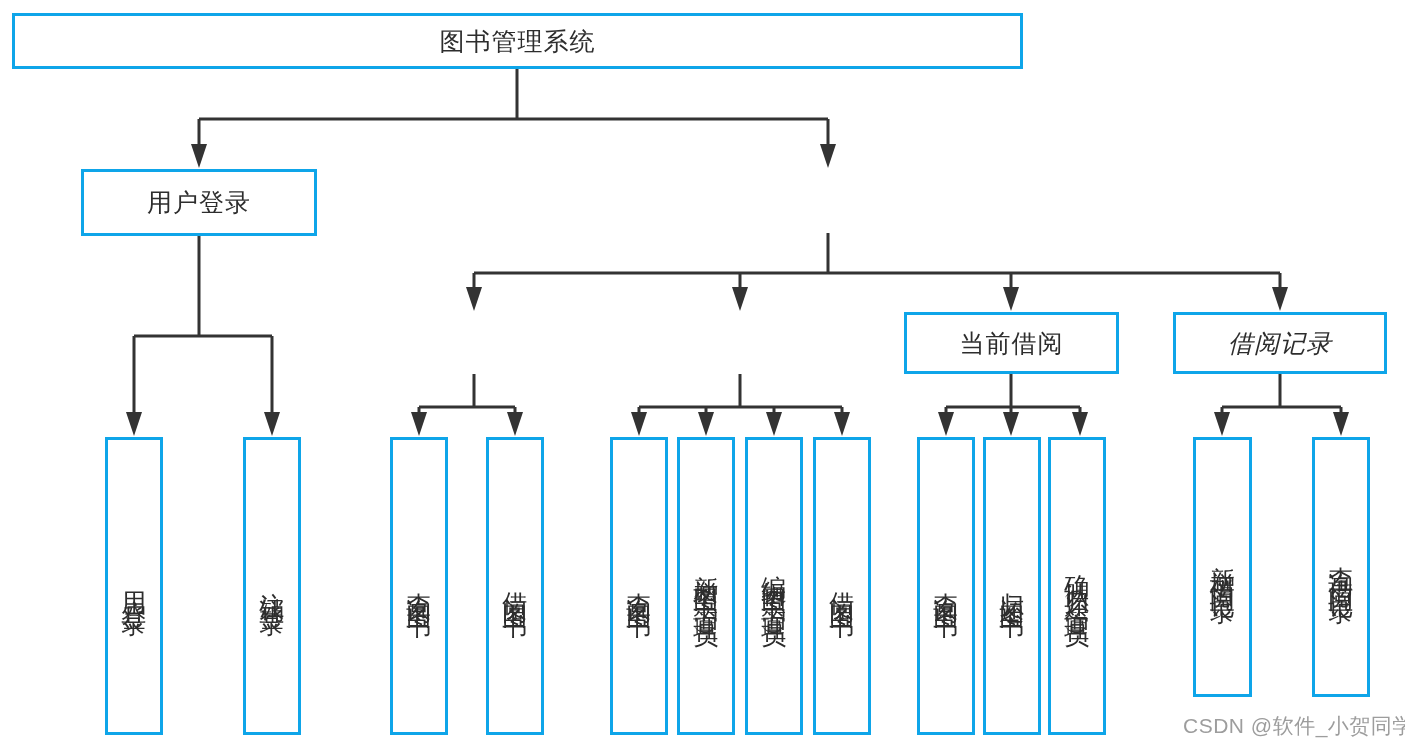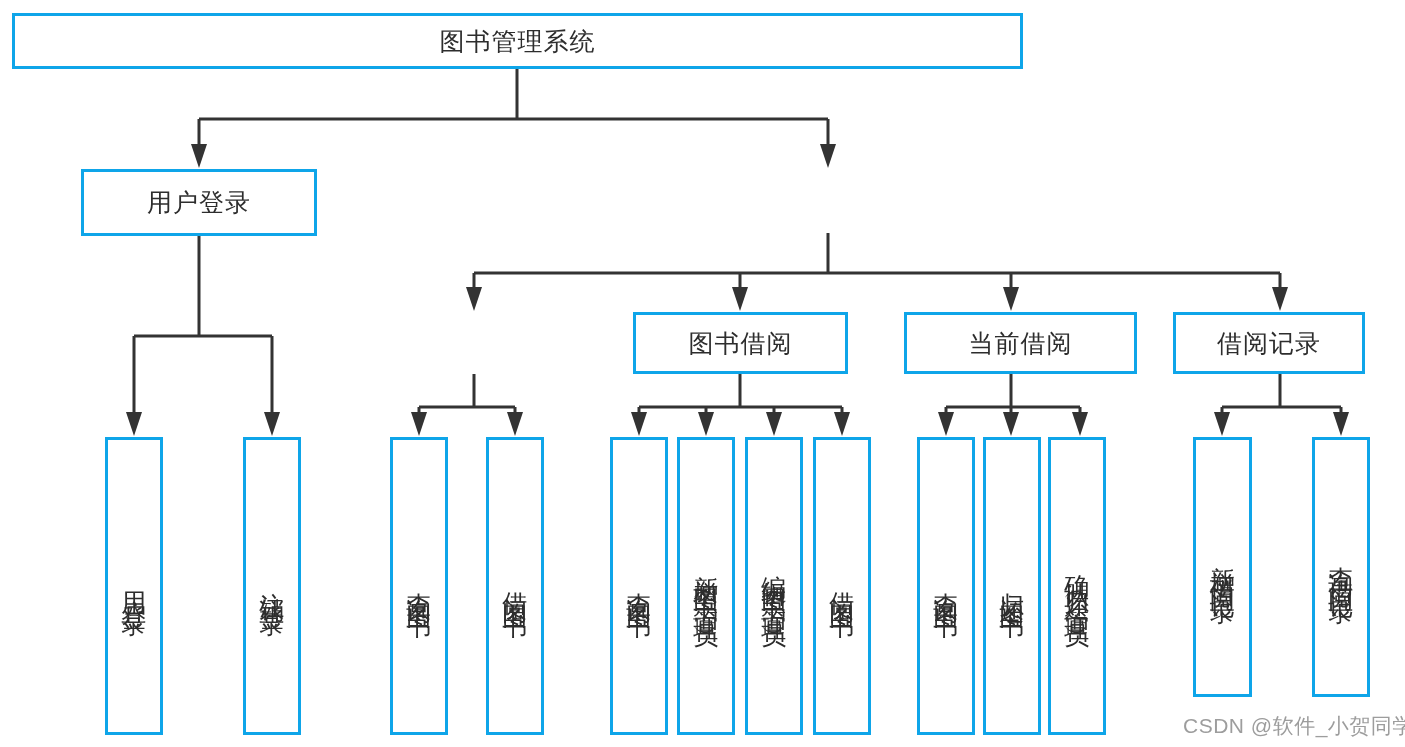--- a/index.html
+++ b/index.html
@@ -11,22 +11,22 @@
   .box{
     position:absolute;border:3px solid #0ea5e9;background:#ffffff;
     display:flex;align-items:center;justify-content:center;
     font-size:25px;letter-spacing:1px;box-sizing:border-box;white-space:nowrap;
   }
   #root{left:12px;top:13px;width:1011px;height:56px;border-width:3px;}
   #n-user{left:81px;top:169px;width:236px;height:67px;}
   #n-mgmt{left:711px;top:169px;width:235px;height:65px;}
   #n-rec{left:363px;top:312px;width:222px;height:62px;}
   #n-borrow{left:633px;top:312px;width:215px;height:62px;}
-  #n-current{left:904px;top:312px;width:233px;height:62px;}
-  #n-records{left:1173px;top:312px;width:192px;height:62px;}
+  #n-current{left:904px;top:312px;width:215px;height:62px;}
+  #n-records{left:1173px;top:312px;width:214px;height:62px;font-style:italic;}
   .leaf{top:437px;width:58px;height:298px;border-width:3px;}
   .leaf.short{height:260px;}
   .vtext{
     writing-mode:vertical-rl;text-orientation:mixed;
     font-size:25px;line-height:1.05;letter-spacing:7px;
   }
   #lf0{left:105px}#lf1{left:243px}#lf2{left:390px}#lf3{left:486px}
   #lf4{left:610px}#lf5{left:677px}#lf6{left:745px}#lf7{left:813px}
   #lf8{left:917px}#lf9{left:983px}#lf10{left:1048px}
   #lf11{left:1193px;width:59px}#lf12{left:1312px}
@@ -74,23 +74,20 @@
   </svg>
 
   <div class="box" id="root">
     <span>图书管理系统</span>
   </div>
 
   <div class="box" id="n-user">
     <span>用户登录</span>
   </div>
 
-  <div class="box" id="n-borrow">
-    <span>图书借阅</span>
-  </div>
   <div class="box" id="n-current">
     <span>当前借阅</span>
   </div>
   <div class="box" id="n-records">
     <span>借阅记录</span>
   </div>
 
   <div class="box leaf" id="lf0">
     <span class="vtext">用户登录</span>
   </div>

